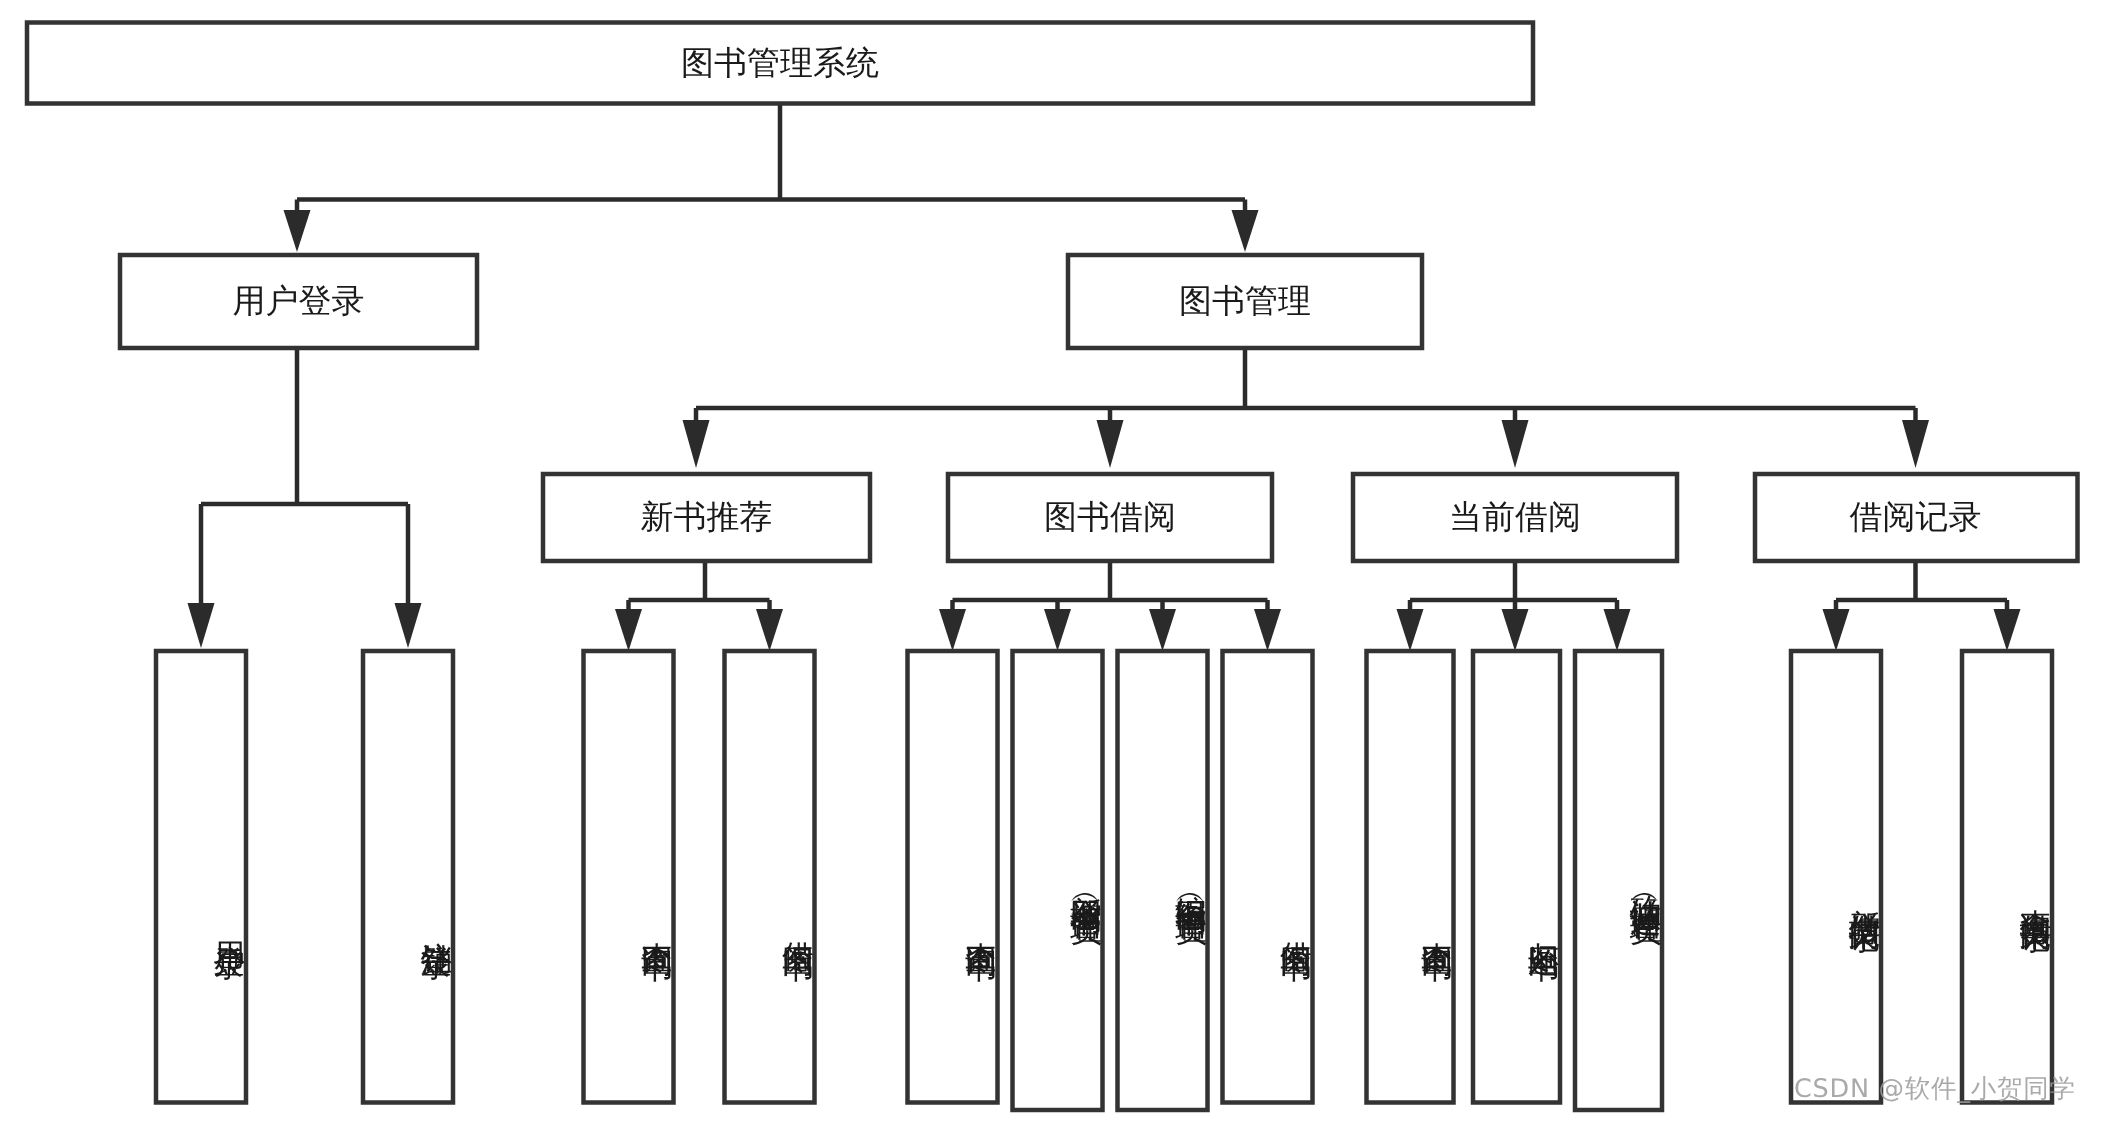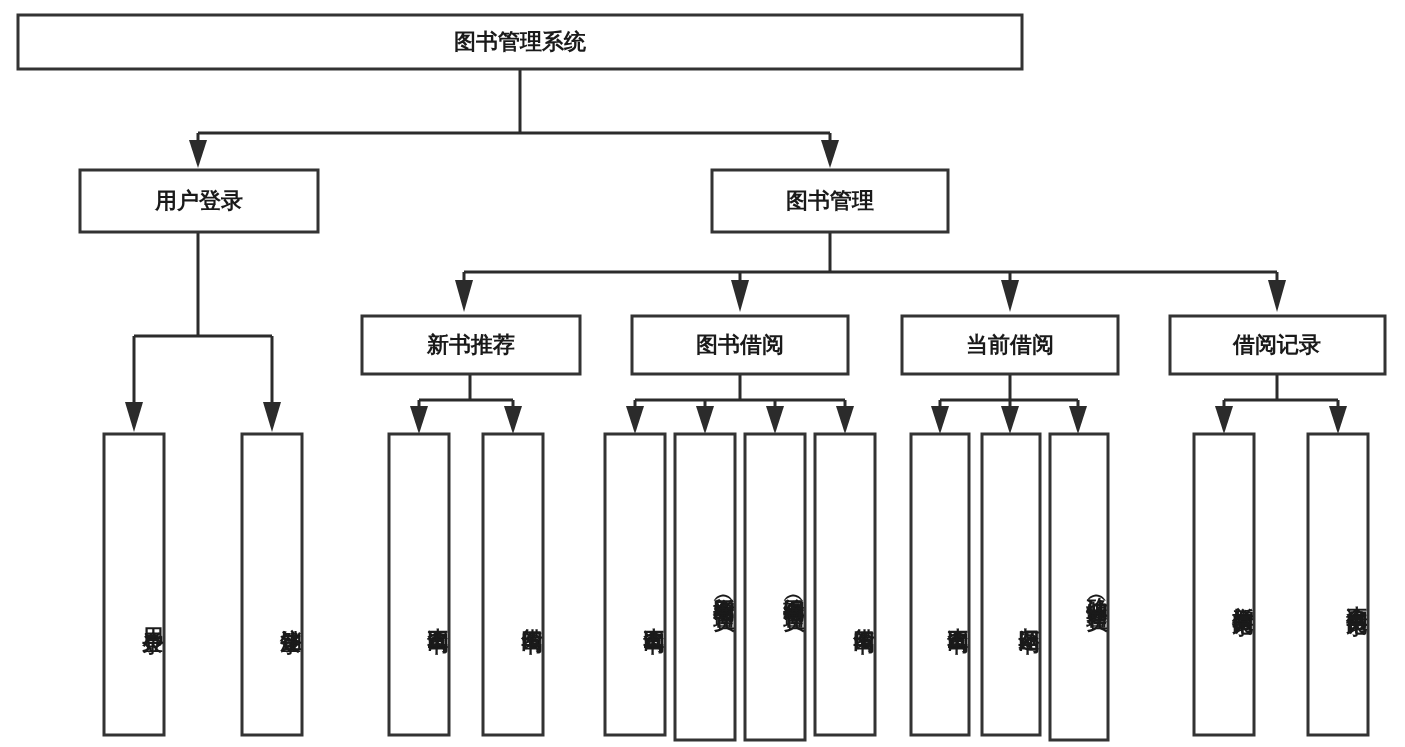--- a/index.html
+++ b/index.html
@@ -12,21 +12,20 @@
     height: 747px;
     font-family: "DejaVu Sans", "Liberation Sans", sans-serif;
     overflow: hidden;
     position: relative;
   }
   #diagram-root {
     position: relative;
     width: 1398px;
     height: 747px;
     background: #ffffff;
-    font-weight: bold;
   }
   svg#tree-svg {
     position: absolute;
     top: 0;
     left: 0;
     width: 1405px;
     height: 747px;
     display: block;
   }
   .node-box {
@@ -212,14 +211,15 @@
   <div class="node-label-v" style="left:745px; top:442px; width:60px; height:294px;">编辑图书（管理员）</div>
   <div class="node-label-v" style="left:815px; top:500px; width:60px; height:230px;">借阅图书</div>
 
   <div class="node-label-v" style="left:911px; top:500px; width:58px; height:230px;">查询图书</div>
   <div class="node-label-v" style="left:982px; top:500px; width:58px; height:230px;">归还图书</div>
   <div class="node-label-v" style="left:1050px; top:442px; width:58px; height:294px;">确认归还（管理员）</div>
 
   <div class="node-label-v" style="left:1194px; top:460px; width:60px; height:270px;">新增借阅记录</div>
   <div class="node-label-v" style="left:1308px; top:460px; width:60px; height:270px;">查询借阅记录</div>
 
+  <div class="watermark" style="left:1196px; top:714px;">CSDN @软件_小贺同学</div>
 
 </div>
 
 </body></html>

